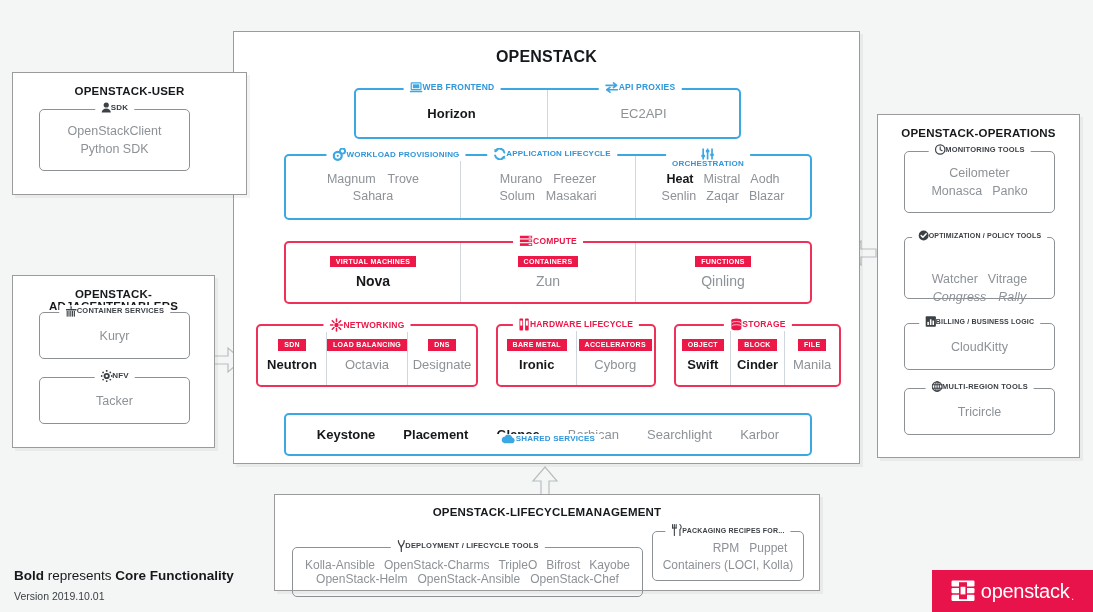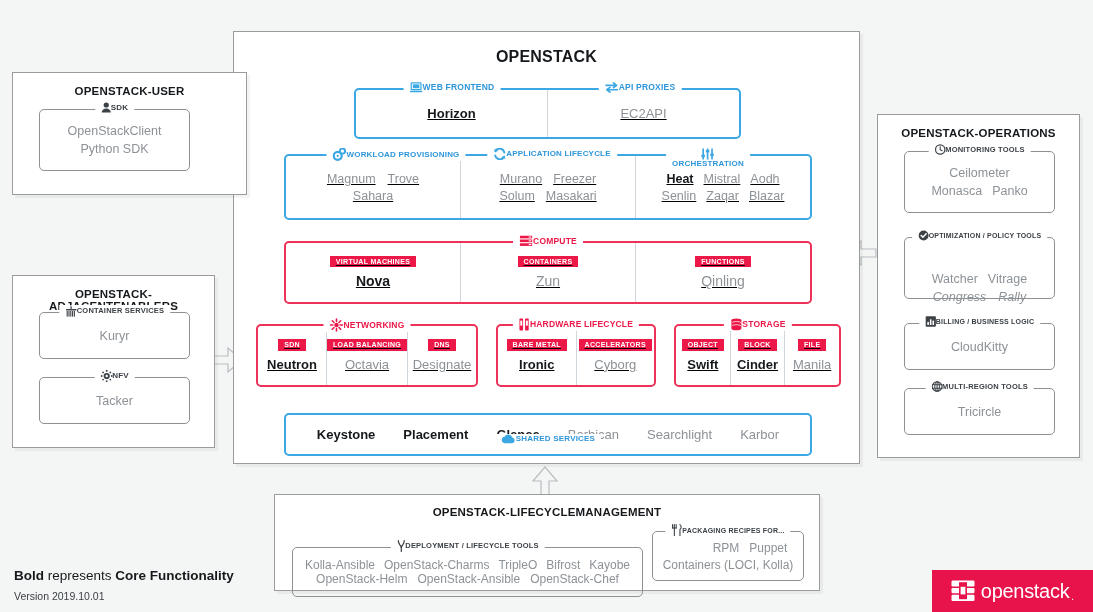--- a/index.html
+++ b/index.html
@@ -33,21 +33,21 @@
     top: -8px; left: 50%;
     transform: translateX(-50%);
     background: #ffffff;
     padding: 0 6px;
     white-space: nowrap;
     display: flex; align-items: center; 
     font-weight: bold;
     letter-spacing: .2px;
   }
   .legend .lg-txt { line-height: 1; }
-  .grp .cols { display: flex; height: 100%; align-items: center; text-decoration: underline; }
+  .grp .cols { display: flex; height: 100%; align-items: center; }
   .grp .col {
     flex: 1; height: 100%;
     display: flex; flex-direction: column;
     align-items: center; justify-content: center;
   }
   .grp .col + .col { border-left: 1px solid #cfd6dc; }
 
   
   .blue { border: 2px solid #3ba7e3; }
   .blue > .legend { color: #2e96da; }

